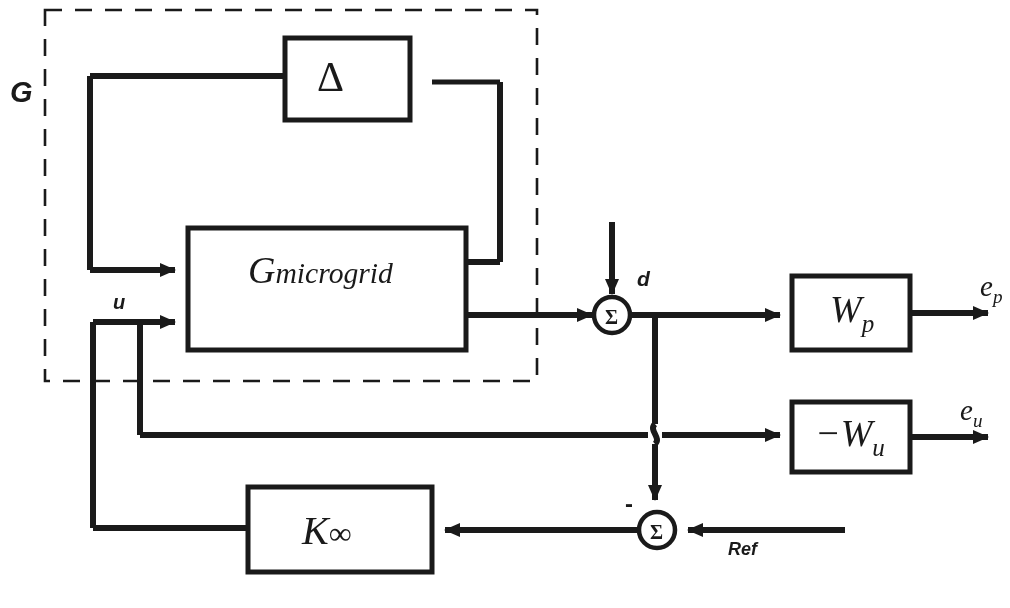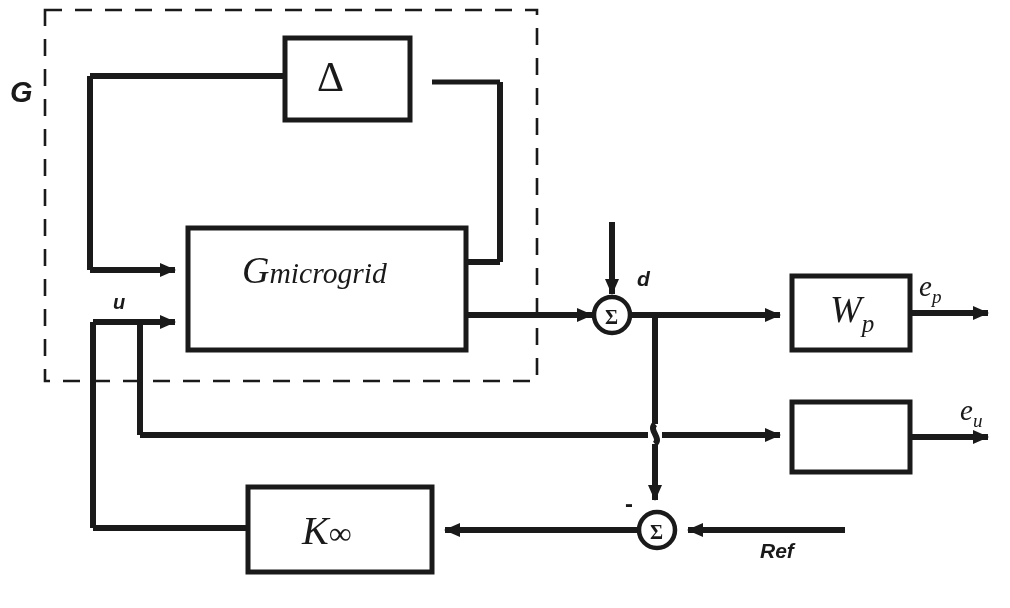--- a/index.html
+++ b/index.html
@@ -39,33 +39,33 @@
     white-space: nowrap;
     line-height: 1;
     user-select: none;
   }
   .serif-it { font-family: "Liberation Serif", serif; font-style: italic; }
   .sans-bi  { font-family: "Liberation Sans", sans-serif; font-weight: bold; font-style: italic; }
 
   #label-G        { left: 10px;  top: 78px;  font-size: 29px; }
   #label-u        { left: 113px; top: 292px; font-size: 20px; }
   #label-d        { left: 637px; top: 268px; font-size: 21px; }
-  #label-ref      { left: 760px; top: 540px; font-size: 21px; }
+  #label-ref      { left: 728px; top: 540px; font-size: 18px; }
   #label-minus    { left: 625px; top: 492px; font-size: 24px; font-family:"Liberation Sans",sans-serif; font-weight:bold; }
 
   #label-delta    { left: 317px; top: 56px;  font-size: 42px; font-family:"Liberation Serif", serif; }
-  #label-gmicro   { left: 242px; top: 270px; font-size: 38px; transform: translateY(-50%); }
+  #label-gmicro   { left: 248px; top: 270px; font-size: 38px; transform: translateY(-50%); }
   #label-gmicro .sub { font-size: 0.78em; }
   #label-kinf     { left: 302px; top: 531px; font-size: 40px; transform: translateY(-50%); }
   #label-kinf .inf { font-style: normal; font-size: 0.8em; }
   #label-wp       { left: 830px; top: 313px; font-size: 38px; transform: translateY(-50%); font-family: Liberation Serif, serif; }
   #label-wu       { left: 815px; top: 437px; font-size: 38px; transform: translateY(-50%); }
   .sb { font-size: 0.66em; vertical-align: -0.38em; }
 
-  #label-ep       { left: 919px; top: 272px; font-size: 29px; }
+  #label-ep       { left: 980px; top: 272px; font-size: 29px; }
   #label-eu       { left: 960px; top: 396px; font-size: 29px; text-align: center; }
   .sb2 { font-size: 0.66em; vertical-align: -0.38em; }
   .sigma { font-family: "Liberation Serif", serif; font-size: 20px; font-weight: bold; }
 </style>
 </head>
 <body>
 
 <div id="diagram-root">
 
   <svg id="wiring" viewBox="0 0 1010 608">
@@ -146,20 +146,23 @@
   </div>
 
   <div class="lbl serif-it" id="label-kinf">
     <span>K</span><span class="inf">∞</span>
   </div>
 
   <div class="lbl serif-it" id="label-wp">
     <span>W</span><span class="sb">p</span>
   </div>
 
+  <div class="lbl serif-it" id="label-wu">
+    <span>−W</span><span class="sb">u</span>
+  </div>
 
   <div class="lbl serif-it" id="label-ep">
     <span>e</span><span class="sb2">p</span>
   </div>
 
   <div class="lbl serif-it" id="label-eu">
     <span>e</span><span class="sb2">u</span>
   </div>
 
   <div class="lbl sigma" style="left:605px; top:307px;">Σ</div>

